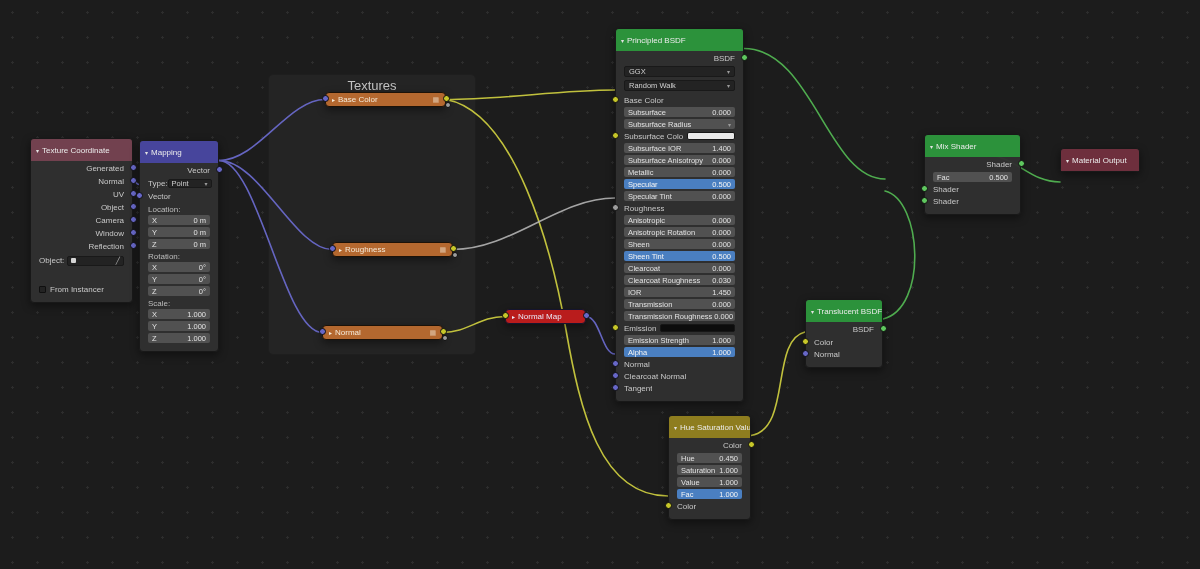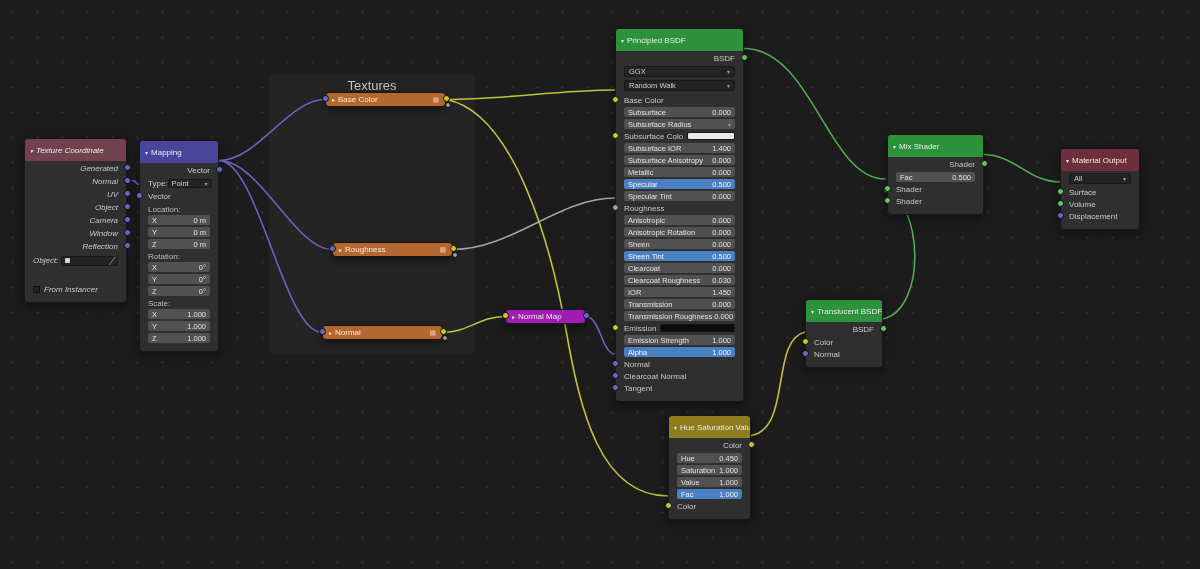--- a/index.html
+++ b/index.html
@@ -30,37 +30,37 @@
   .dchev::before { content:"▾"; font-size:6px; color:#9a9a9a; }
   .sec { height:10px; margin:2px 8px 1px; color:#bdbdbd; display:flex; align-items:center; }
   .sock { position:absolute; width:7px; height:7px; border:1px solid #0d0d0d; border-radius:50%; top:50%; margin-top:-4.5px; z-index:4; }
   .sock.l { left:-12.5px; } .sock.r { right:-12.5px; }
   .sock.nl { left:-4.5px; } .sock.nr { right:-4.5px; }
   .sock.nr2 { right:-6px; top:9px; margin-top:0; width:6px; height:6px; }
   .s-yel{background:#c7c729}.s-gry{background:#9d9d9d}.s-vec{background:#6767c7}.s-shd{background:#5fc75f}
   .swatch { flex:1; height:8px; border-radius:2px; margin-left:4px; border:1px solid #161616; }
   .cnode { position:absolute; z-index:2; height:15px; border-radius:4px; display:flex; align-items:center; gap:3px; padding:0 6px; font-size:8px; border:1px solid #1c1208; box-shadow:0 3px 8px rgba(0,0,0,.45); }
   .cnode.orange { background:#b4682f; color:#f5ead8; }
-  .cnode.nmblue { background:#a21caf; color:#e9e9f7; border-color:#15152e; }
+  .cnode.nmblue { background:#b91c1c; color:#e9e9f7; border-color:#15152e; }
   .carr::before { content:"▸"; font-size:6px; }
   .cicon { margin-left:auto; } .cicon::before { content:"▦"; font-size:7px; opacity:.65; }
   .ofield { flex:1; background:#232323; border:1px solid #191919; border-radius:2px; height:10px; display:flex; align-items:center; gap:2px; padding:0 3px; margin-left:3px; }
   .osq { width:5px; height:5px; background:#d6d6d6; border-radius:1px; }
   .eyed { margin-left:auto; } .eyed::before { content:"╱"; font-size:7px; color:#b5b5b5; }
   .cb { width:7px; height:7px; border:1px solid #0f0f0f; background:#232323; border-radius:1px; margin-right:4px; flex:0 0 auto; }
   
-  #n-texcoord{left:24px;top:138px;width:103px;font-style:italic;}
+  #n-texcoord{left:30px;top:138px;width:103px;}
   #n-mapping{left:139px;top:140px;width:80px;}
   #f-textures{left:268px;top:74px;width:208px;height:281px;}
   #n-basecolor{left:325px;top:92px;width:121px;}
   #n-roughness{left:332px;top:242px;width:121px;}
   #n-normalnode{left:322px;top:325px;width:121px;}
   #n-normalmap{left:505px;top:309px;width:81px;}
   #n-principled{left:615px;top:28px;width:129px;}
-  #n-mix{left:887px;top:134px;width:97px;}
+  #n-mix{left:924px;top:134px;width:97px;}
   #n-matout{left:1060px;top:148px;width:80px;}
   #n-translucent{left:805px;top:299px;width:78px;}
   #n-hsv{left:668px;top:415px;width:83px;}
 </style>
 </head>
 <body>
 
 <svg id="wires" width="1200" height="569">
   <g fill="none" stroke-width="1.6" stroke-linecap="round" stroke-opacity="0.92">
     <path d="M133,180.5 C136,180.5 136,184.5 139,184.5" stroke="#6b6bcf"></path>
@@ -381,38 +381,20 @@
         <span>Shader</span>
       </div>
   </div>
 </div>
 
 <div class="node" id="n-matout">
   <div class="hdr hdr-maroon">
     <span class="chev"></span>
     <span>Material Output</span>
   </div>
-  <div class="body">
-    <div class="row h11 drop">
-        <span>All</span>
-        <span class="dchev"></span>
-      </div>
-    <div class="row lab" style="margin-top:3px">
-        <i class="sock l s-shd"></i>
-        <span>Surface</span>
-      </div>
-    <div class="row lab" style="margin-top:2px">
-        <i class="sock l s-shd"></i>
-        <span>Volume</span>
-      </div>
-    <div class="row lab" style="margin-top:2px">
-        <i class="sock l s-vec"></i>
-        <span>Displacement</span>
-      </div>
-  </div>
 </div>
 
 <div class="node" id="n-translucent">
   <div class="hdr hdr-green">
     <span class="chev"></span>
     <span>Translucent BSDF</span>
   </div>
   <div class="body">
     <div class="row h11 out">
         <span>BSDF</span>

